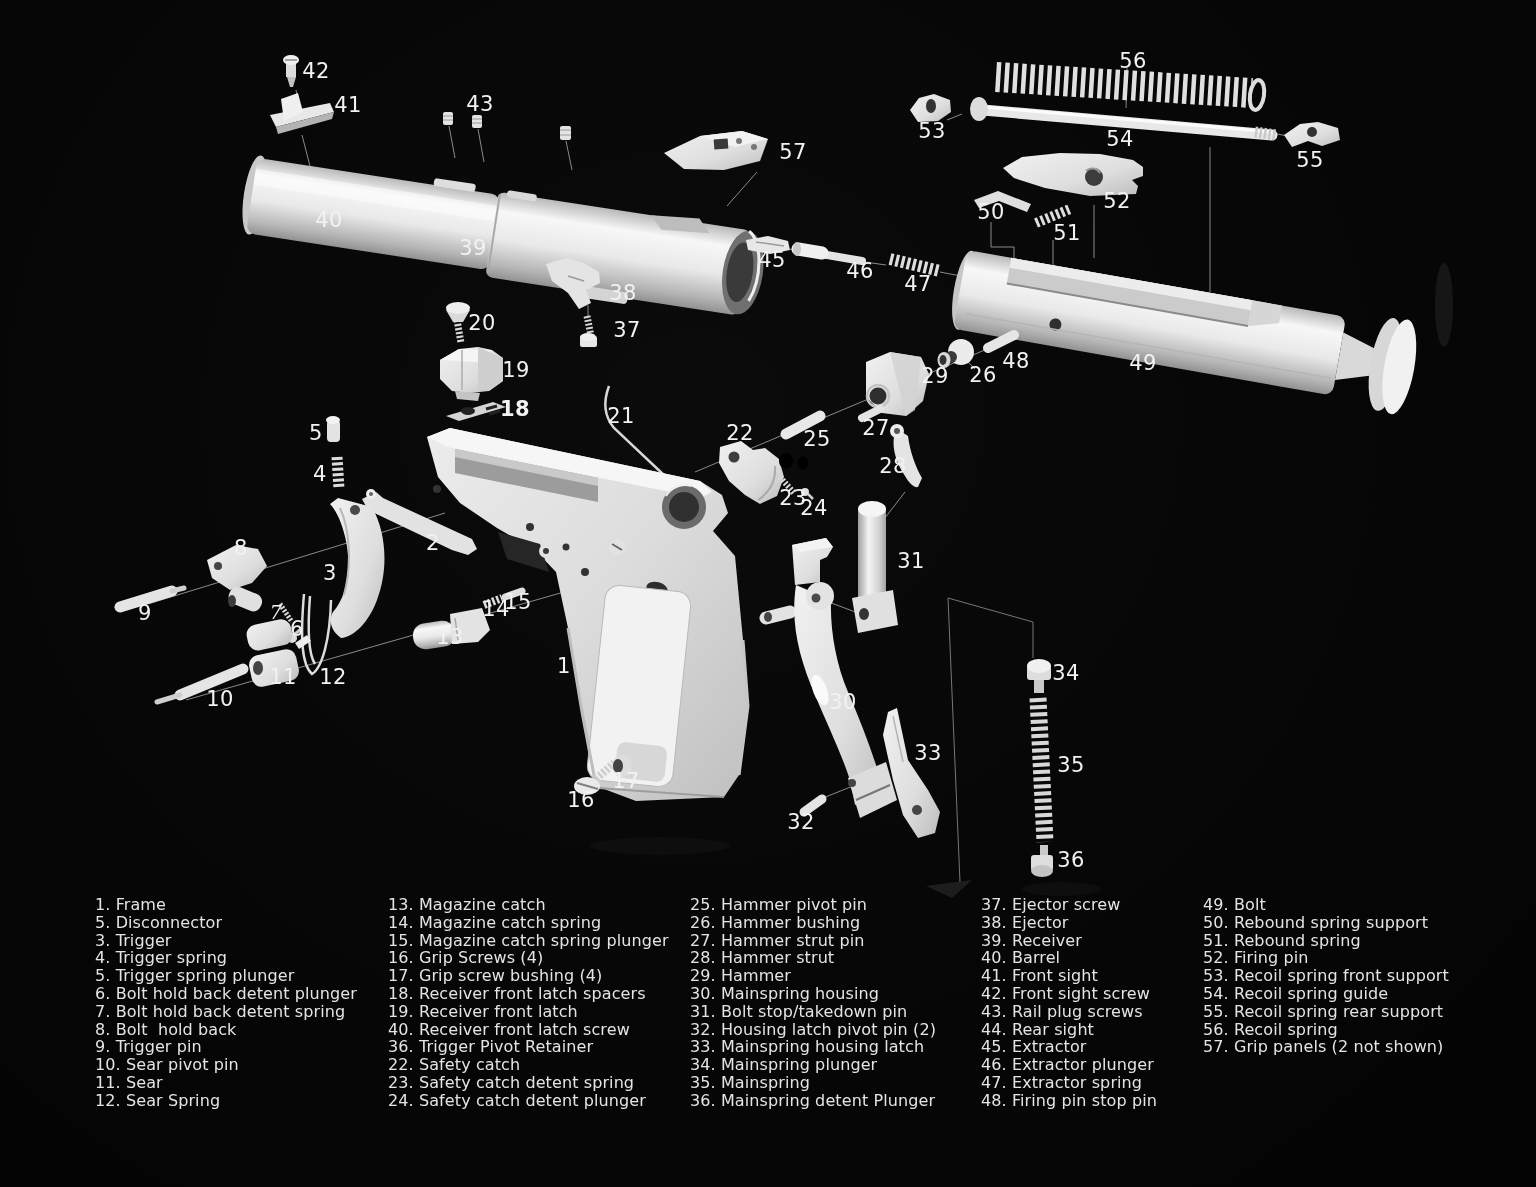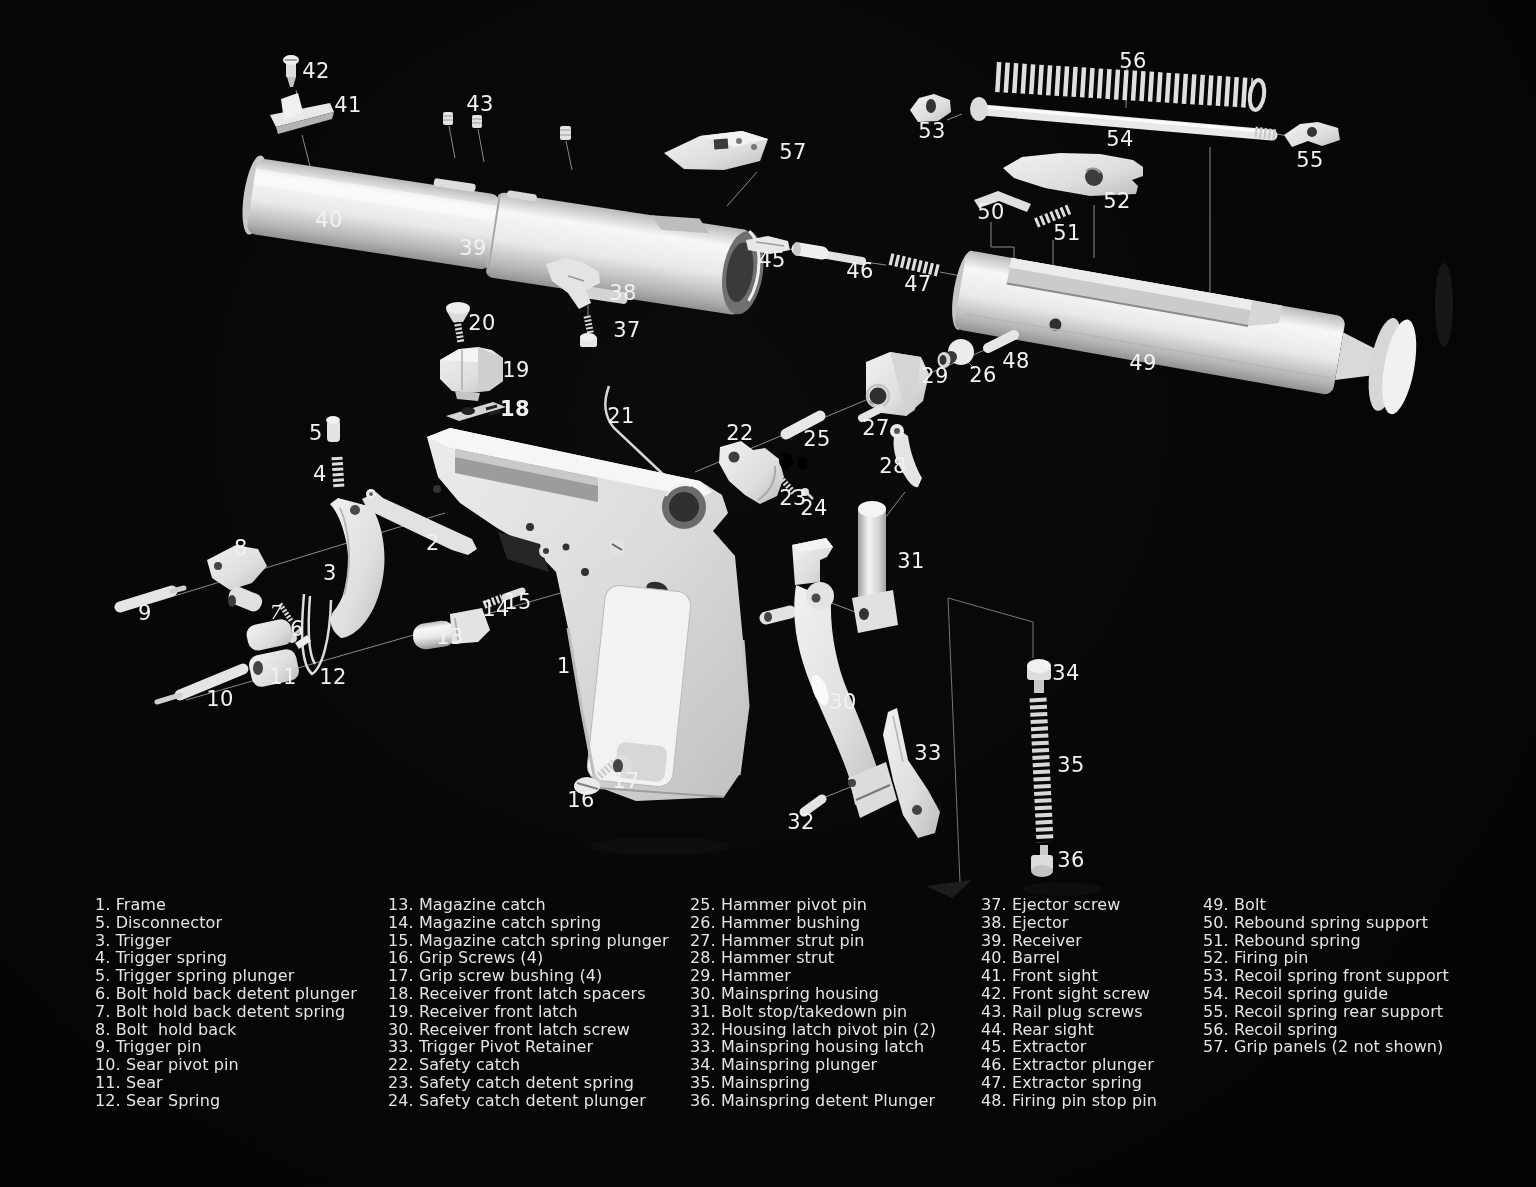--- a/index.html
+++ b/index.html
@@ -485,22 +485,22 @@
         <div class="plist-item">12. Sear Spring</div>
       </div>
       <div class="plist-col" style="left: 388px;">
         <div class="plist-item">13. Magazine catch</div>
         <div class="plist-item">14. Magazine catch spring</div>
         <div class="plist-item">15. Magazine catch spring plunger</div>
         <div class="plist-item">16. Grip Screws (4)</div>
         <div class="plist-item">17. Grip screw bushing (4)</div>
         <div class="plist-item">18. Receiver front latch spacers</div>
         <div class="plist-item">19. Receiver front latch</div>
-        <div class="plist-item">30. Receiver front latch screw</div>
-        <div class="plist-item">33. Trigger Pivot Retainer</div>
+        <div class="plist-item">40. Receiver front latch screw</div>
+        <div class="plist-item">36. Trigger Pivot Retainer</div>
         <div class="plist-item">22. Safety catch</div>
         <div class="plist-item">23. Safety catch detent spring</div>
         <div class="plist-item">24. Safety catch detent plunger</div>
       </div>
       <div class="plist-col" style="left: 690px;">
         <div class="plist-item">25. Hammer pivot pin</div>
         <div class="plist-item">26. Hammer bushing</div>
         <div class="plist-item">27. Hammer strut pin</div>
         <div class="plist-item">28. Hammer strut</div>
         <div class="plist-item">29. Hammer</div>

